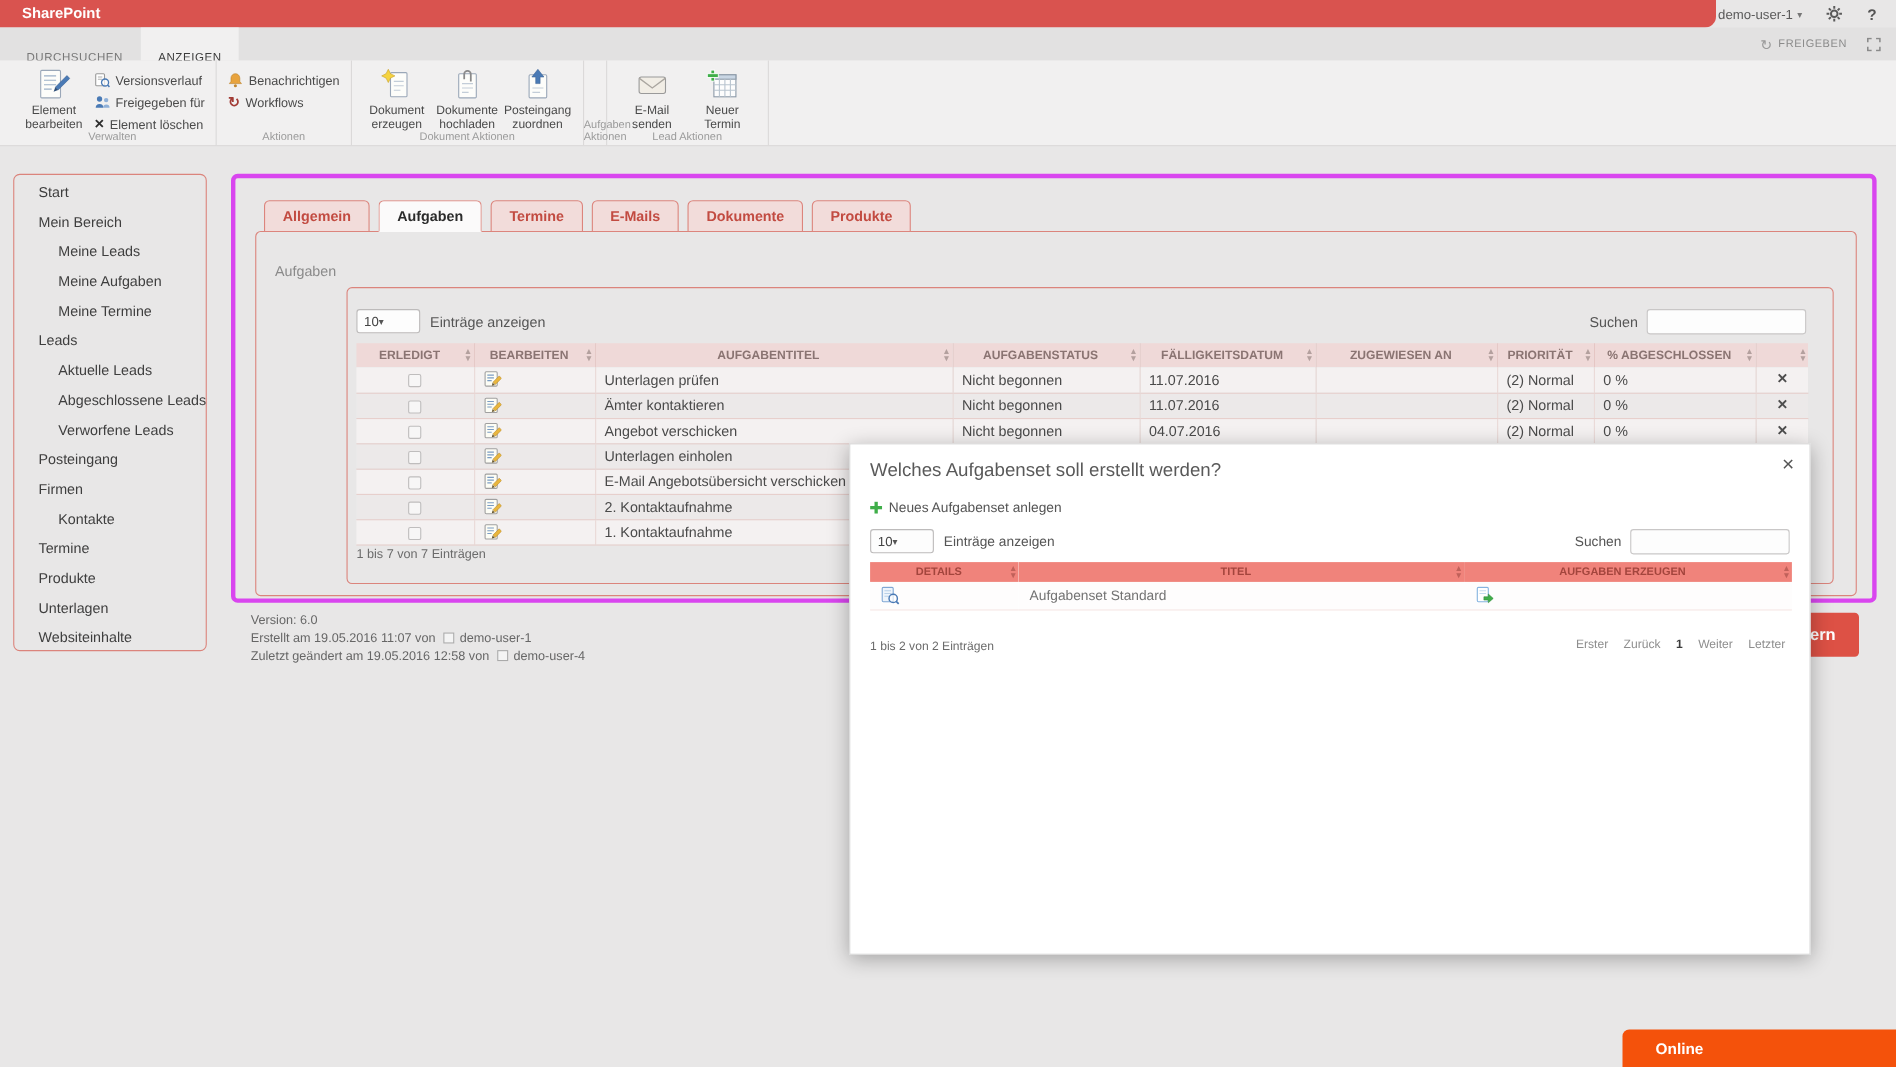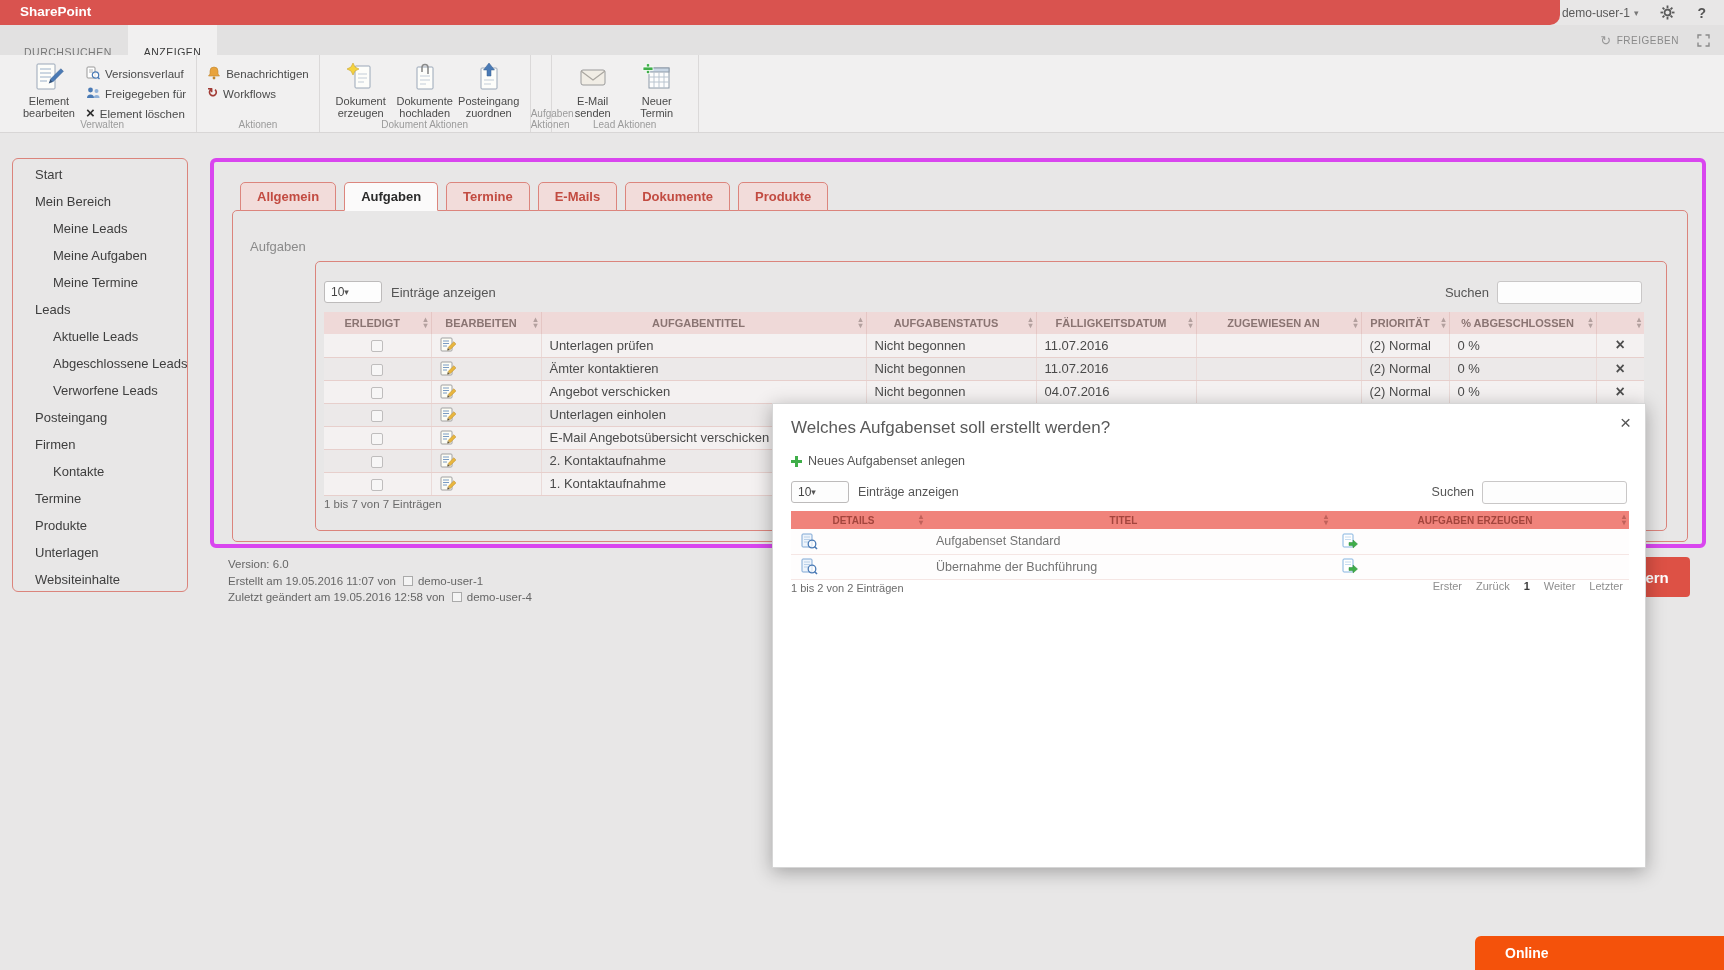--- a/index.html
+++ b/index.html
@@ -620,41 +620,20 @@
         <td>Aufgabenset Standard</td>
         <td>
             <svg width="17" height="17" viewBox="0 0 17 17">
               <rect x="2" y="1" width="10" height="13" rx="1" fill="#fff" stroke="#85b4e0"></rect>
               <line x1="4" y1="4" x2="10" y2="4" stroke="#c6dcf0"></line>
               <line x1="4" y1="6.5" x2="10" y2="6.5" stroke="#c6dcf0"></line>
               <polygon points="8,9.5 12,9.5 12,7 16.5,11 12,15 12,12.5 8,12.5" fill="#3fae49" stroke="#2d8a39" stroke-width="0.5"></polygon>
             </svg>
           </td>
       </tr>
-      <tr>
-        <td>
-            <svg width="17" height="17" viewBox="0 0 17 17">
-              <rect x="1" y="1" width="10" height="13" rx="1" fill="#eef4fb" stroke="#7fa7d4"></rect>
-              <line x1="3" y1="4" x2="9" y2="4" stroke="#b9d0e8"></line>
-              <line x1="3" y1="6.5" x2="9" y2="6.5" stroke="#b9d0e8"></line>
-              <line x1="3" y1="9" x2="7" y2="9" stroke="#b9d0e8"></line>
-              <circle cx="11" cy="11" r="3.8" fill="rgba(255,255,255,.65)" stroke="#4a7ab5" stroke-width="1.3"></circle>
-              <line x1="13.7" y1="13.7" x2="16" y2="16" stroke="#4a7ab5" stroke-width="1.6"></line>
-            </svg>
-          </td>
-        <td>Übernahme der Buchführung</td>
-        <td>
-            <svg width="17" height="17" viewBox="0 0 17 17">
-              <rect x="2" y="1" width="10" height="13" rx="1" fill="#fff" stroke="#85b4e0"></rect>
-              <line x1="4" y1="4" x2="10" y2="4" stroke="#c6dcf0"></line>
-              <line x1="4" y1="6.5" x2="10" y2="6.5" stroke="#c6dcf0"></line>
-              <polygon points="8,9.5 12,9.5 12,7 16.5,11 12,15 12,12.5 8,12.5" fill="#3fae49" stroke="#2d8a39" stroke-width="0.5"></polygon>
-            </svg>
-          </td>
-      </tr>
     </tbody>
   </table>
 
   <div class="mfoot">1 bis 2 von 2 Einträgen</div>
   <div class="pager">
     <span class="pg">Erster</span>
     <span class="pg">Zurück</span>
     <span class="current">1</span>
     <span class="pg">Weiter</span>
     <span class="pg">Letzter</span>

